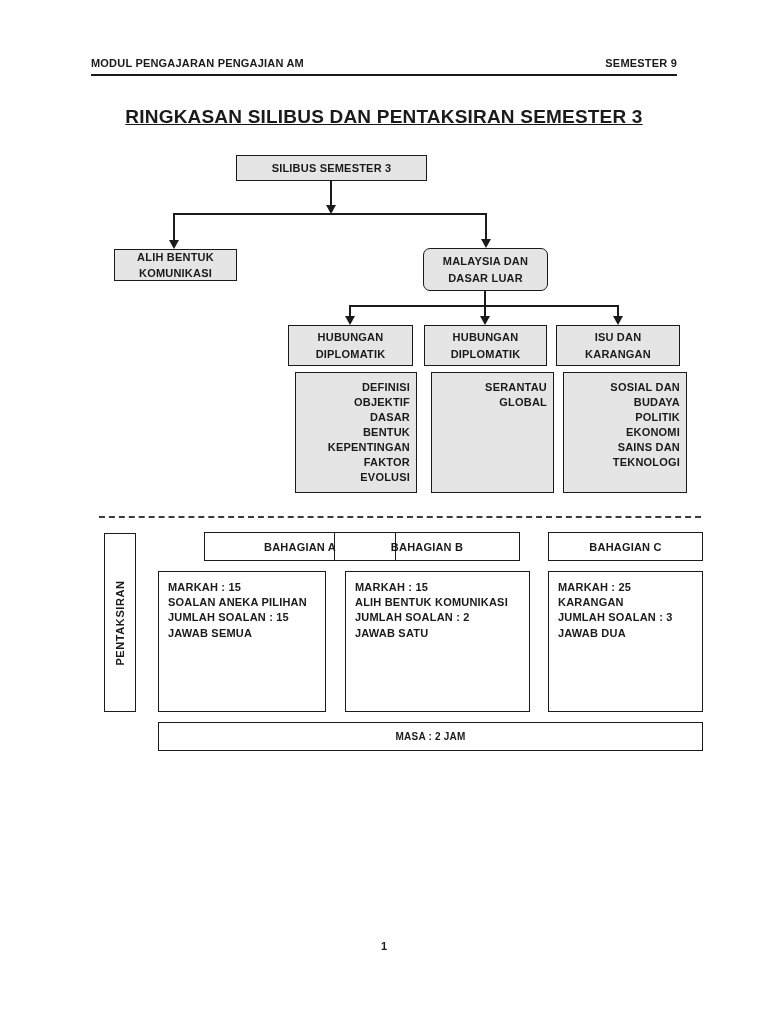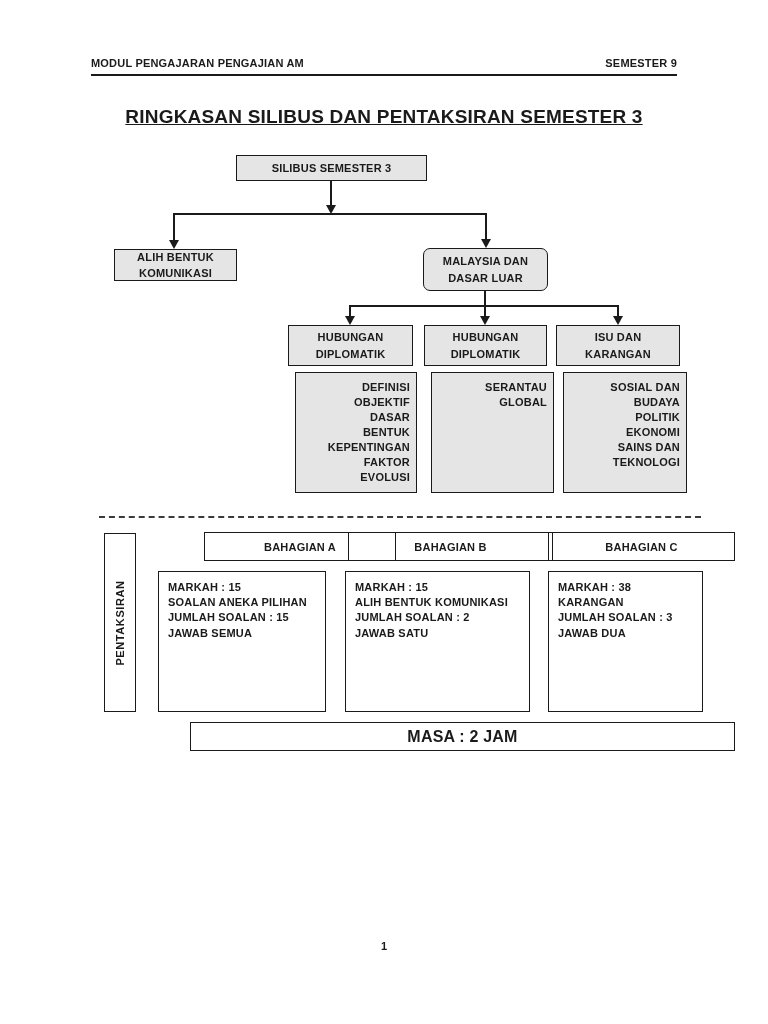--- a/index.html
+++ b/index.html
@@ -71,21 +71,21 @@
   .sec-body {
     position: absolute; top: 571px; height: 141px;
     border: 1.5px solid #1a1a1a;
     padding: 8px 6px 2px 9px; white-space: pre-wrap;
     font-size: 11px; font-weight: 700; line-height: 1.38; letter-spacing: .2px;
   }
   .masa-box {
     position: absolute; left: 158px; top: 722px; width: 545px; height: 29px;
     border: 1.5px solid #1a1a1a;
     display: flex; align-items: center; justify-content: center;
-    font-size: 16px; font-weight: 700; letter-spacing: .2px; margin-left: 32px;
+    font-size: 10px; font-weight: 700; letter-spacing: .2px;
   }
 
   
   .page-number {
     position: absolute; left: 0; top: 940px; width: 768px;
     text-align: center; font-size: 11px; font-weight: 700;
   }
 </style>
 </head>
 <body>
@@ -157,32 +157,32 @@
   <div class="fbox list" style="left:424px; top:372px; width:123px; height:121px;">SERANTAU
  GLOBAL</div>
 
   <div class="dashed-sep"></div>
 
   <div class="side-label-box">
     <span>PENTAKSIRAN</span>
   </div>
 
   <div class="sec-head" style="left:172px; width:192px;margin-left:32px;">BAHAGIAN A</div>
-  <div class="sec-head" style="left:348px; width:205px;">BAHAGIAN B</div>
-  <div class="sec-head" style="left:548px; width:187px;">BAHAGIAN C</div>
+  <div class="sec-head" style="left:334px; width:186px;">BAHAGIAN B</div>
+  <div class="sec-head" style="left:548px; width:155px;">BAHAGIAN C</div>
 
   <div class="sec-body" style="left:158px; width:168px;">MARKAH : 15
 SOALAN ANEKA PILIHAN
 JUMLAH SOALAN : 15
 JAWAB SEMUA</div>
   <div class="sec-body" style="left:345px; width:185px;">MARKAH : 15
 ALIH BENTUK KOMUNIKASI
 JUMLAH SOALAN : 2
 JAWAB SATU</div>
-  <div class="sec-body" style="left:548px; width:155px;">MARKAH : 38
+  <div class="sec-body" style="left:548px; width:155px;">MARKAH : 25
 KARANGAN
 JUMLAH SOALAN : 3
 JAWAB DUA</div>
 
   <div class="masa-box">MASA : 2 JAM</div>
 
   <div class="page-number">1</div>
 
 </div>
 

